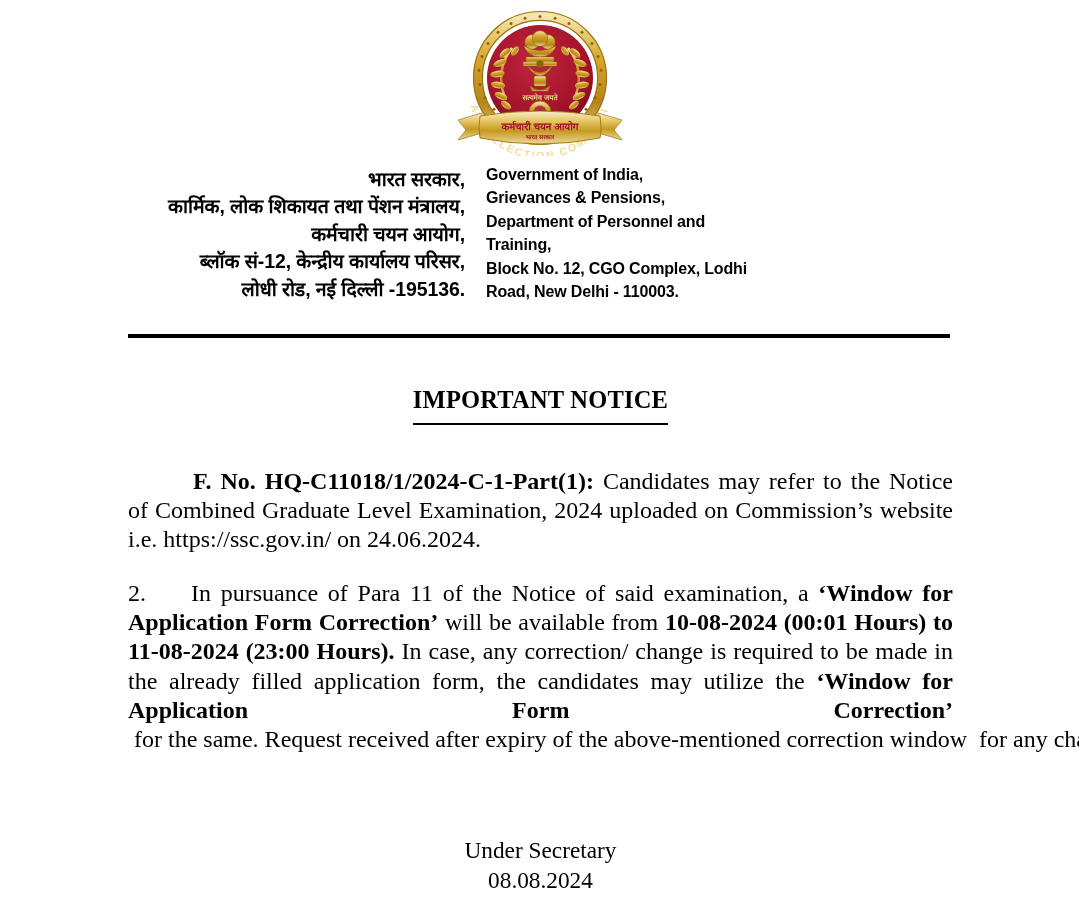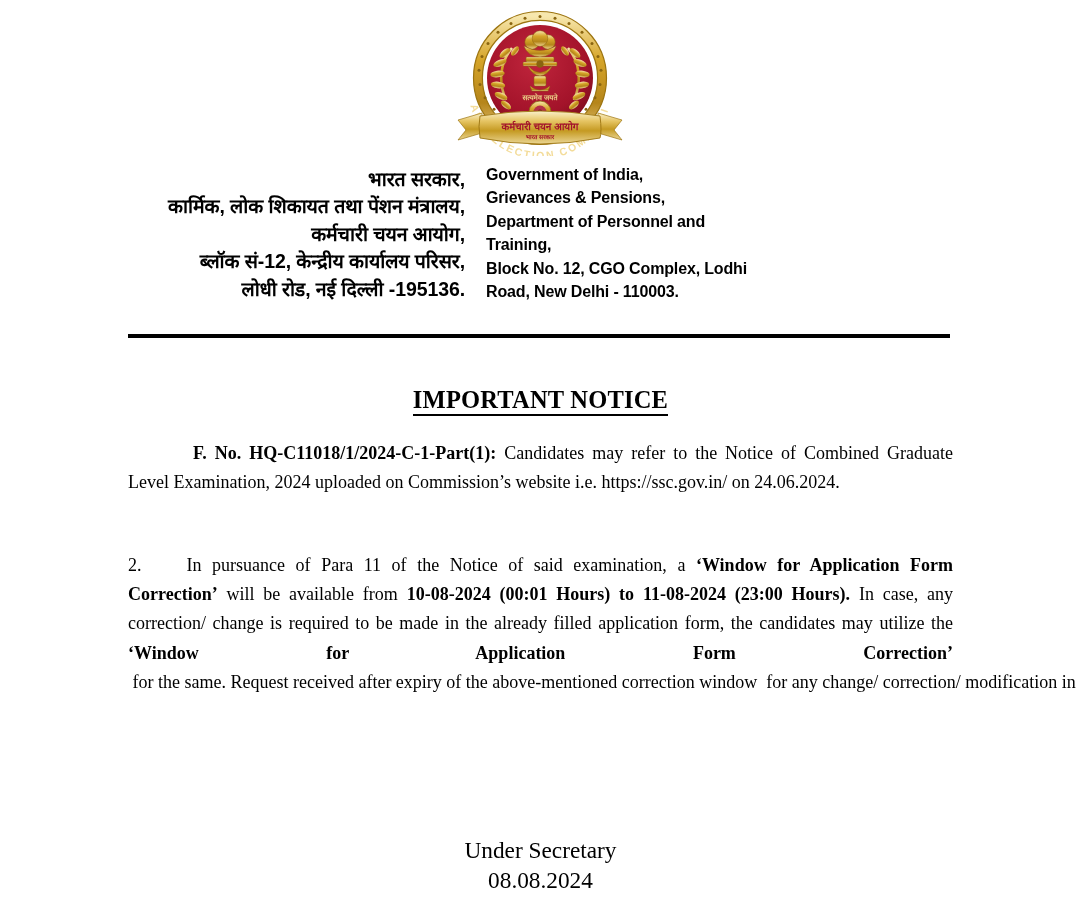--- a/index.html
+++ b/index.html
@@ -79,31 +79,32 @@
     left: 128px;
     top: 386px;
     width: 825px;
     text-align: center;
     font-size: 24.5px;
     font-weight: bold;
     letter-spacing: 0.2px;
   }
   .doc-title span {
     border-bottom: 2.4px solid #000;
-    padding-bottom: 1px;
+    padding-bottom: 10px;
   }
 
   .para {
     position: absolute;
     left: 128px;
     width: 825px;
     text-align: justify;
     text-justify: inter-word;
-    font-size: 18px;
+    font-size: 24px;
     line-height: 29.2px;
+    margin-top: 28px;
   }
   .para.p1 { top: 439px; }
   .para.p1 .indent { display: inline-block; width: 65px; }
   .para.p2 { top: 551px; }
 
   .para b { font-weight: bold; }
   .tabgap { display: inline-block; width: 45px; }
   .dblsp { white-space: pre; }
 
   .signature {

